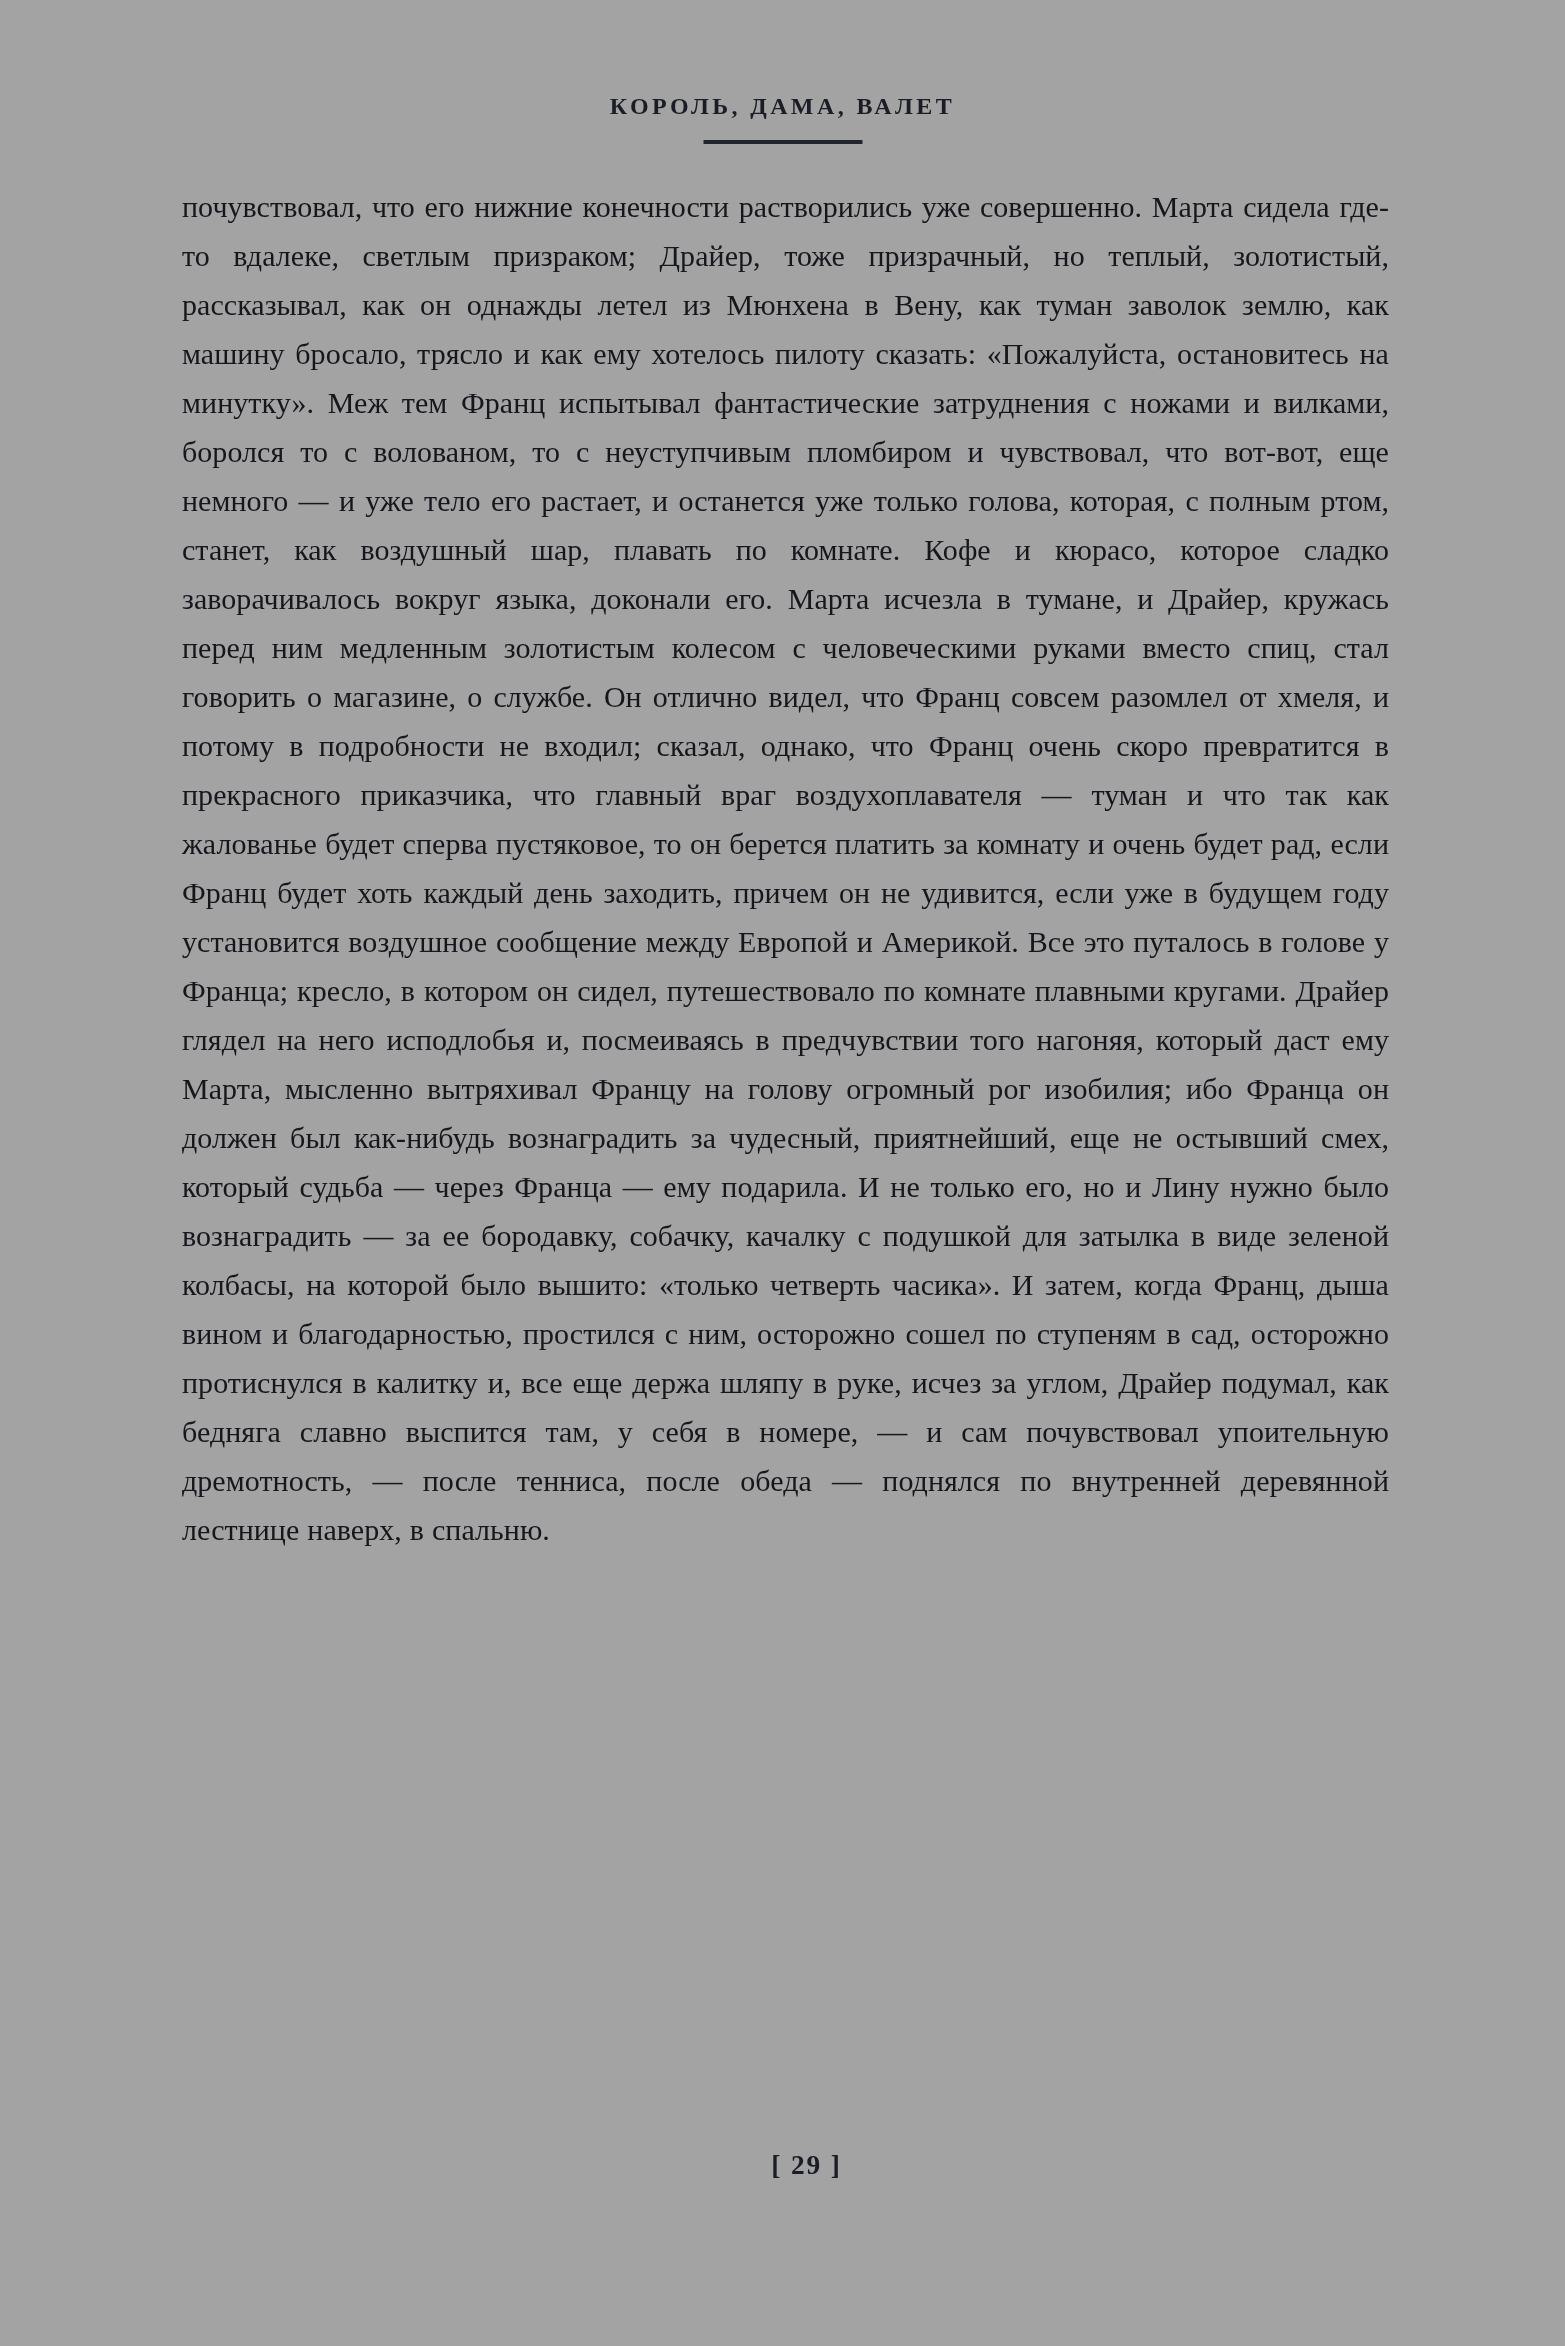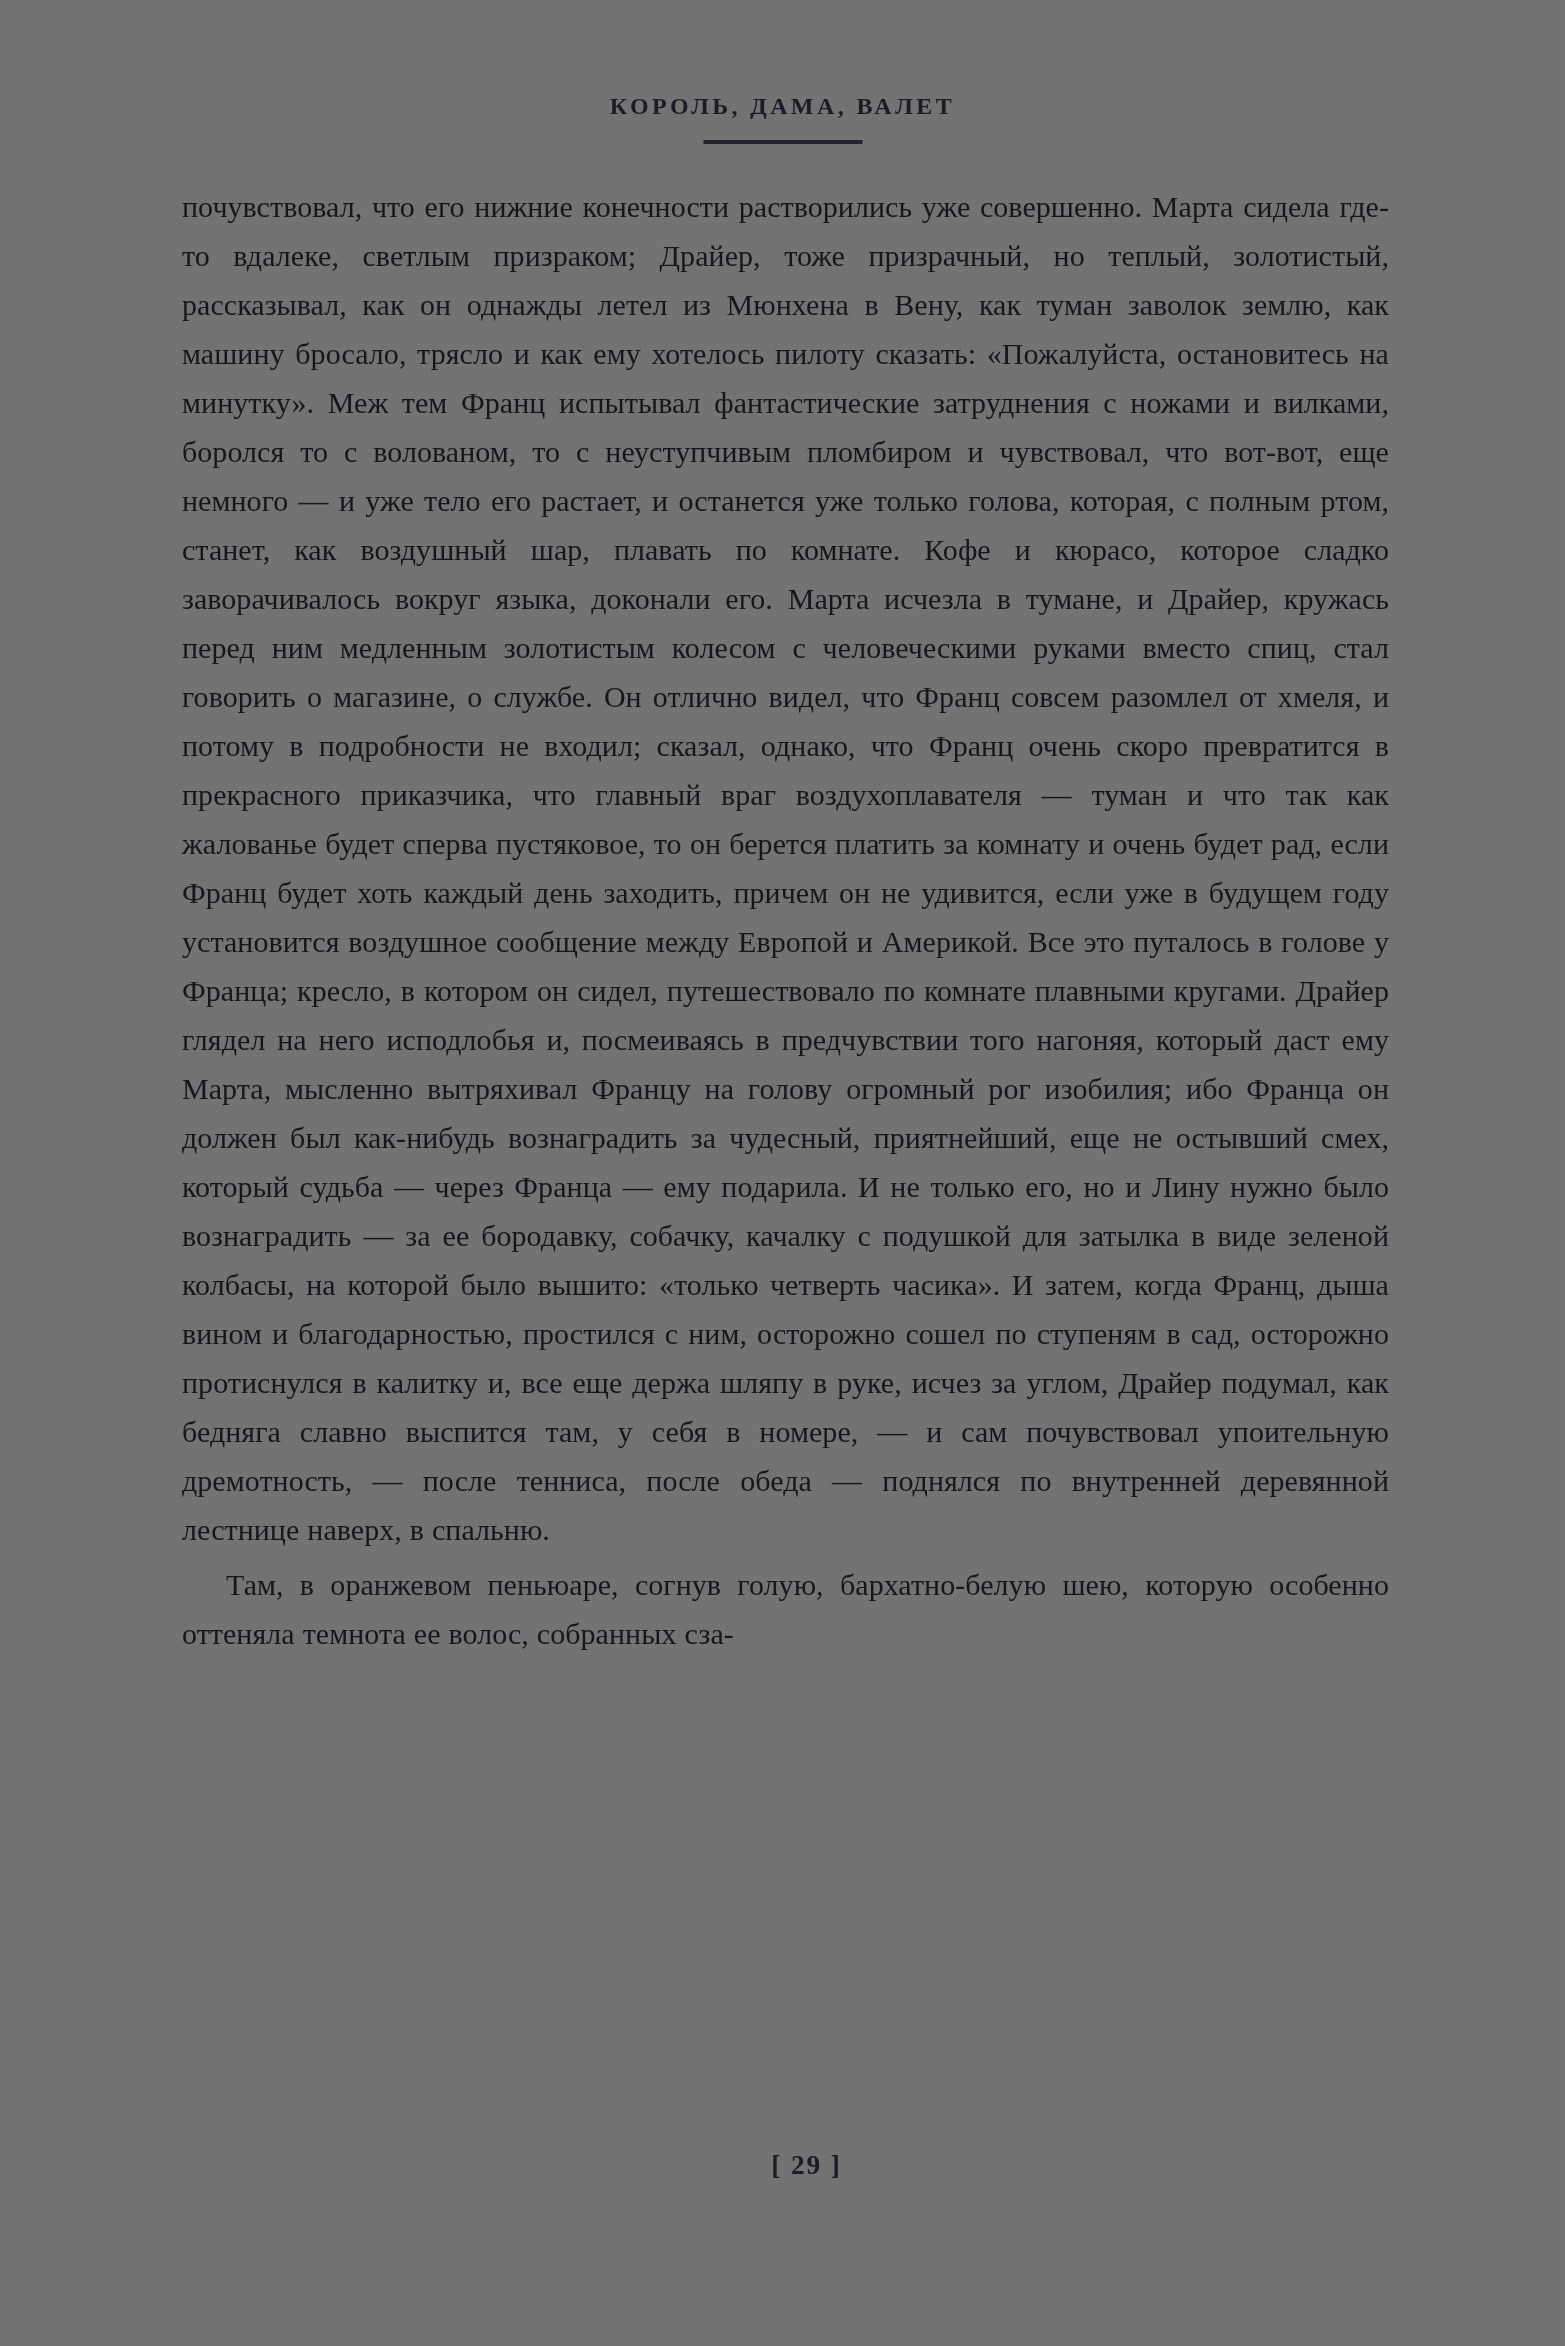--- a/index.html
+++ b/index.html
@@ -14,21 +14,21 @@
     color: #15161c;
     overflow: hidden;
     position: relative;
   }
 
   .page {
     position: absolute;
     inset: 0;
     width: 1565px;
     height: 2347px;
-    background: #737373;
+    background: #a3a3a3;
   }
 
   
   .running-head {
     position: absolute;
     top: 93px;
     left: 0;
     width: 1565px;
     text-align: center;
   }
@@ -97,21 +97,20 @@
 <div class="page">
 
   <div class="running-head">
     <span class="rh-text">КОРОЛЬ, ДАМА, ВАЛЕТ</span>
   </div>
 
   <div class="head-rule"></div>
 
   <div class="textblock">
     <p class="para">почувствовал, что его нижние конечности растворились уже совершенно. Марта сидела где-то вдалеке, светлым призраком; Драйер, тоже призрачный, но теплый, золотистый, рассказывал, как он однажды летел из Мюнхена в Вену, как туман заволок землю, как машину бросало, трясло и как ему хотелось пилоту сказать: «Пожалуйста, остановитесь на минутку». Меж тем Франц испытывал фантастические затруднения с ножами и вилками, боролся то с волованом, то с неуступчивым пломбиром и чувствовал, что вот-вот, еще немного — и уже тело его растает, и останется уже только голова, которая, с полным ртом, станет, как воздушный шар, плавать по комнате. Кофе и кюрасо, которое сладко заворачивалось вокруг языка, доконали его. Марта исчезла в тумане, и Драйер, кружась перед ним медленным золотистым колесом с человеческими руками вместо спиц, стал говорить о магазине, о службе. Он отлично видел, что Франц совсем разомлел от хмеля, и потому в подробности не входил; сказал, однако, что Франц очень скоро превратится в прекрасного приказчика, что главный враг воздухоплавателя — туман и что так как жалованье будет сперва пустяковое, то он берется платить за комнату и очень будет рад, если Франц будет хоть каждый день заходить, причем он не удивится, если уже в будущем году установится воздушное сообщение между Европой и Америкой. Все это путалось в голове у Франца; кресло, в котором он сидел, путешествовало по комнате плавными кругами. Драйер глядел на него исподлобья и, посмеиваясь в предчувствии того нагоняя, который даст ему Марта, мысленно вытряхивал Францу на голову огромный рог изобилия; ибо Франца он должен был как-нибудь вознаградить за чудесный, приятнейший, еще не остывший смех, который судьба — через Франца — ему подарила. И не только его, но и Лину нужно было вознаградить — за ее бородавку, собачку, качалку с подушкой для затылка в виде зеленой колбасы, на которой было вышито: «только четверть часика». И затем, когда Франц, дыша вином и благодарностью, простился с ним, осторожно сошел по ступеням в сад, осторожно протиснулся в калитку и, все еще держа шляпу в руке, исчез за углом, Драйер подумал, как бедняга славно выспится там, у себя в номере, — и сам почувствовал упоительную дремотность, — после тенниса, после обеда — поднялся по внутренней деревянной лестнице наверх, в спальню.</p>
-    <p class="para">Там, в оранжевом пеньюаре, согнув голую, бархатно-белую шею, которую особенно оттеняла темнота ее волос, собранных сза-</p>
   </div>
 
   <div class="folio">
     <span class="folio-text">[ 29 ]</span>
   </div>
 
 </div>
 
 
 </body></html>

